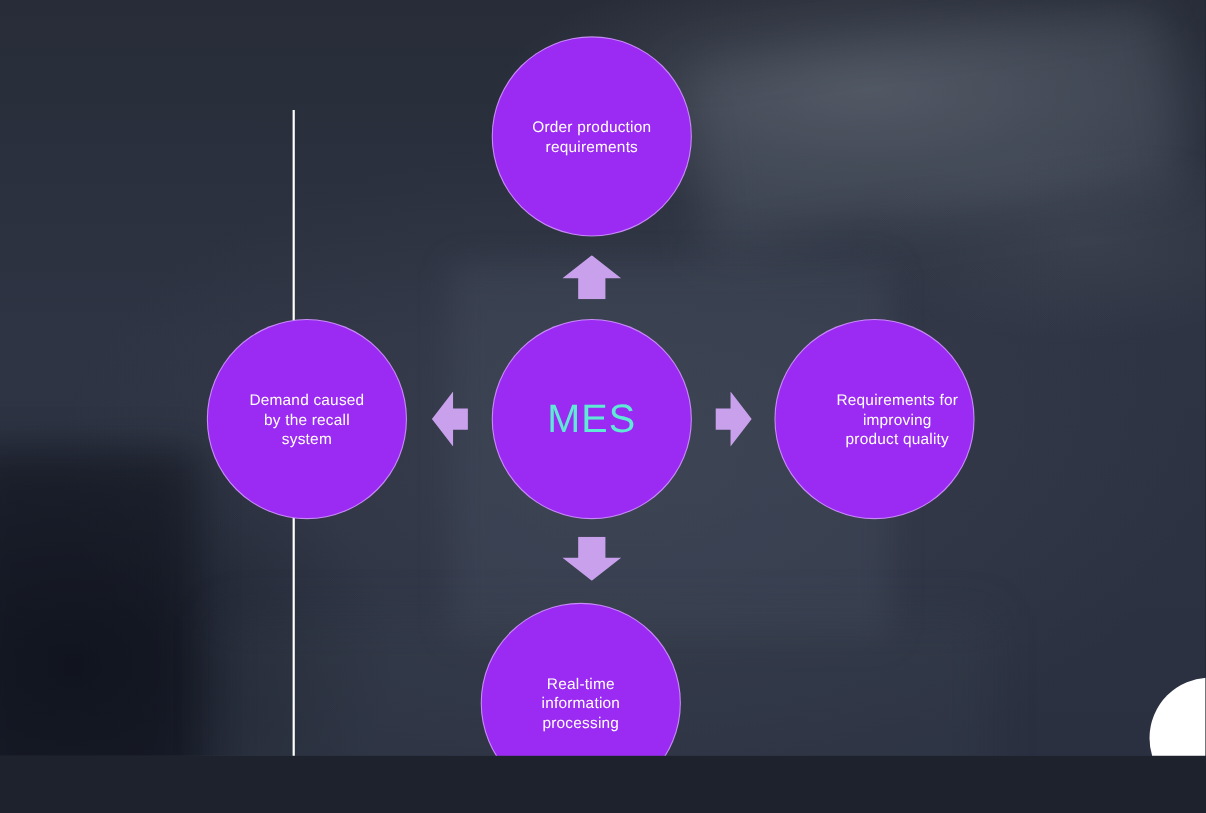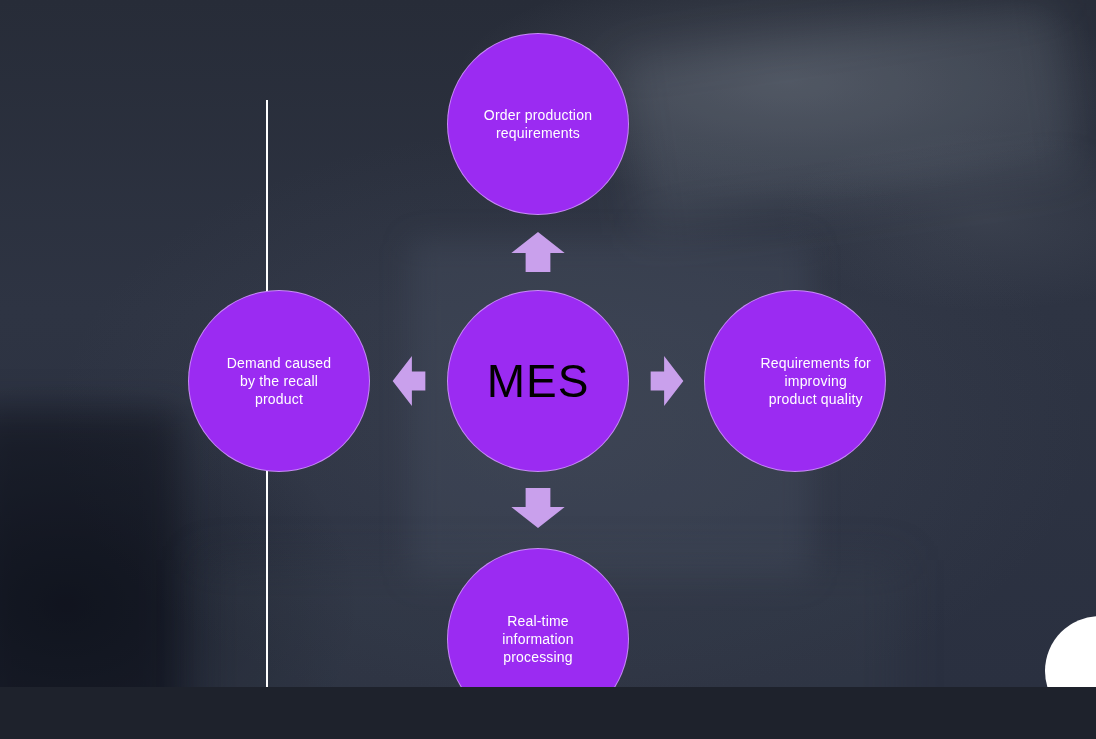--- a/index.html
+++ b/index.html
@@ -87,32 +87,32 @@
     display: flex;
     align-items: center;
     justify-content: center;
     text-align: center;
     z-index: 2;
   }
   .node-top    { left: 447px; top: 33px;  }
   .node-left   { left: 188px; top: 290px; }
   .node-center { left: 447px; top: 290px; }
   .node-right  { left: 704px; top: 290px; justify-content: flex-end; }
-  .node-bottom { left: 447px; top: 548px; }
+  .node-bottom { left: 437px; top: 548px; }
   .node-label {
     color: #ffffff;
     font-size: 14px;
     line-height: 1.3;
     letter-spacing: 0.2px;
     white-space: pre-line;
     padding: 0 14px;
   }
   .center-label {
-    color: #000000;
-    font-size: 46px;
+    color: #5eead4;
+    font-size: 36px;
     font-weight: 400;
     letter-spacing: 1px;
   }
   
   .arrow {
     position: absolute;
     color: #c9a0ec;
     z-index: 2;
   }
   .arrow-up    { left: 511px; top: 232px; }
@@ -135,21 +135,21 @@
   <div class="vline"></div>
 
   <div class="node node-top">
     <span class="node-label">Order production
 requirements</span>
   </div>
 
   <div class="node node-left">
     <span class="node-label">Demand caused
 by the recall
-product</span>
+system</span>
   </div>
 
   <div class="node node-center">
     <span class="center-label">MES</span>
   </div>
 
   <div class="node node-right">
     <span class="node-label">Requirements for
 improving
 product quality</span>

